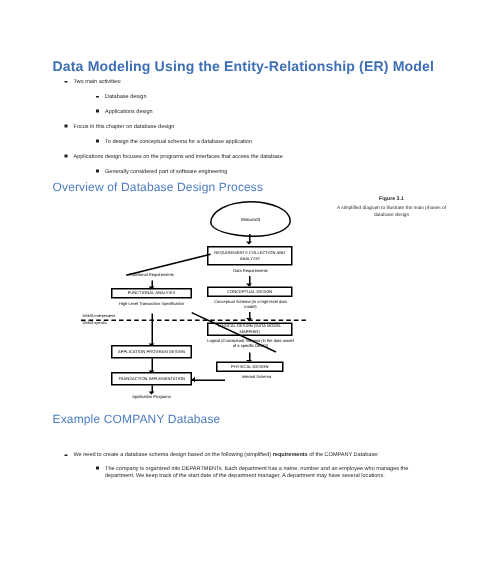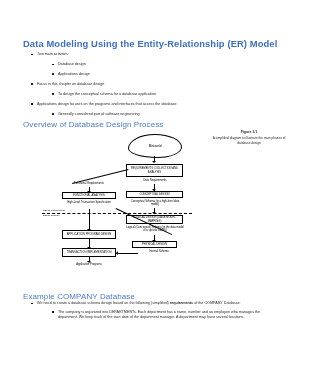--- a/index.html
+++ b/index.html
@@ -4,40 +4,40 @@
 <style>
   html,body{margin:0;padding:0;}
   body{
     width:300px;height:388px;
     background:#ffffff;
     font-family:"Liberation Sans", sans-serif;
     color:#1a1a1a;
     overflow:hidden;
     position:relative;
   }
-  .page{position:absolute;inset:0;}
+  .page{position:absolute;inset:0;margin-left:12px;}
 
   h1.slide-title{
     position:absolute;left:23px;top:38px;
     margin:0;
     font-size:9.4px;font-weight:600;
     letter-spacing:.1px;
     color:#3f6fb5;
     white-space:nowrap;
   }
   h2.section-title{
     margin:0;
     font-size:8px;font-weight:400;
     letter-spacing:.1px;
     color:#4a7cc0;
     white-space:nowrap;
     position:absolute;
   }
   #overview-title{left:23px;top:120px;}
-  #company-title{left:23px;top:292px;}
+  #company-title{left:23px;top:275px;}
 
   ul.bul{list-style:none;margin:0;padding:0;position:absolute;}
   ul.bul li{
     position:relative;
     font-size:3.7px;
     line-height:1.55;
     color:#231f20;
     padding-left:7px;
     margin-bottom:4.2px;
   }

